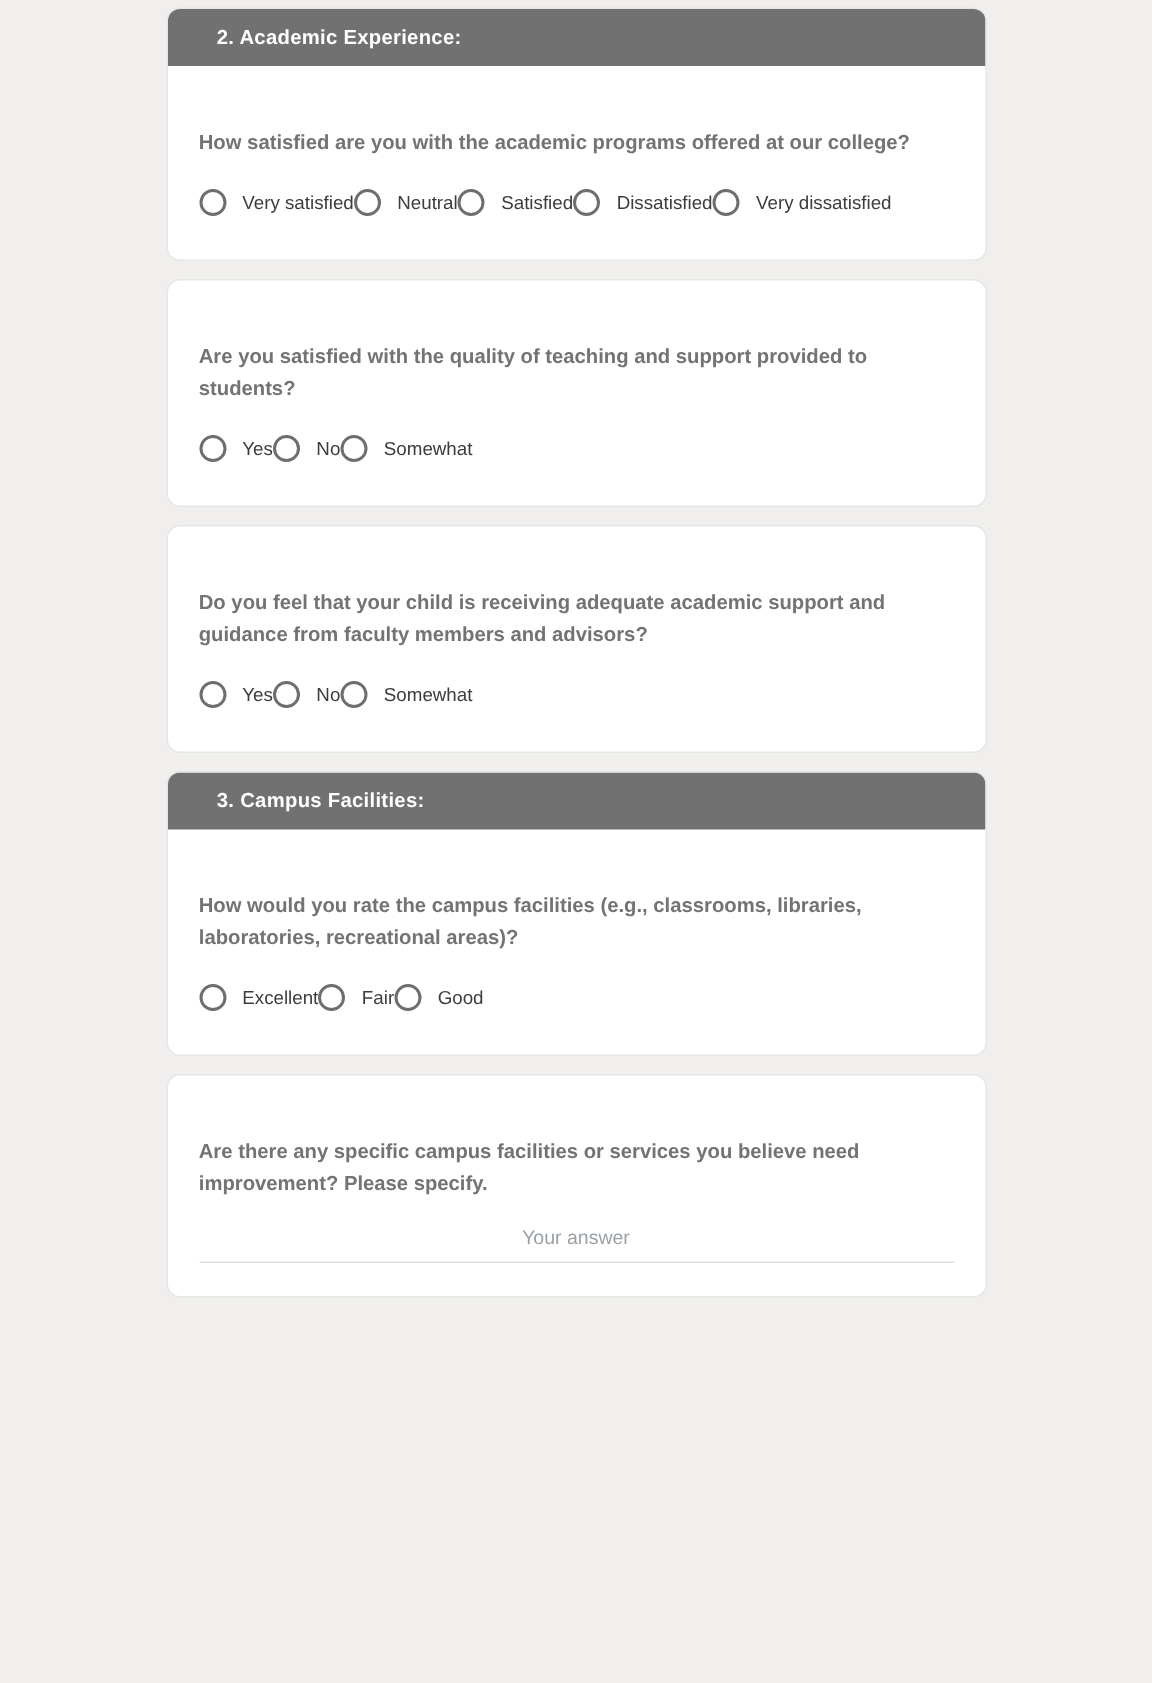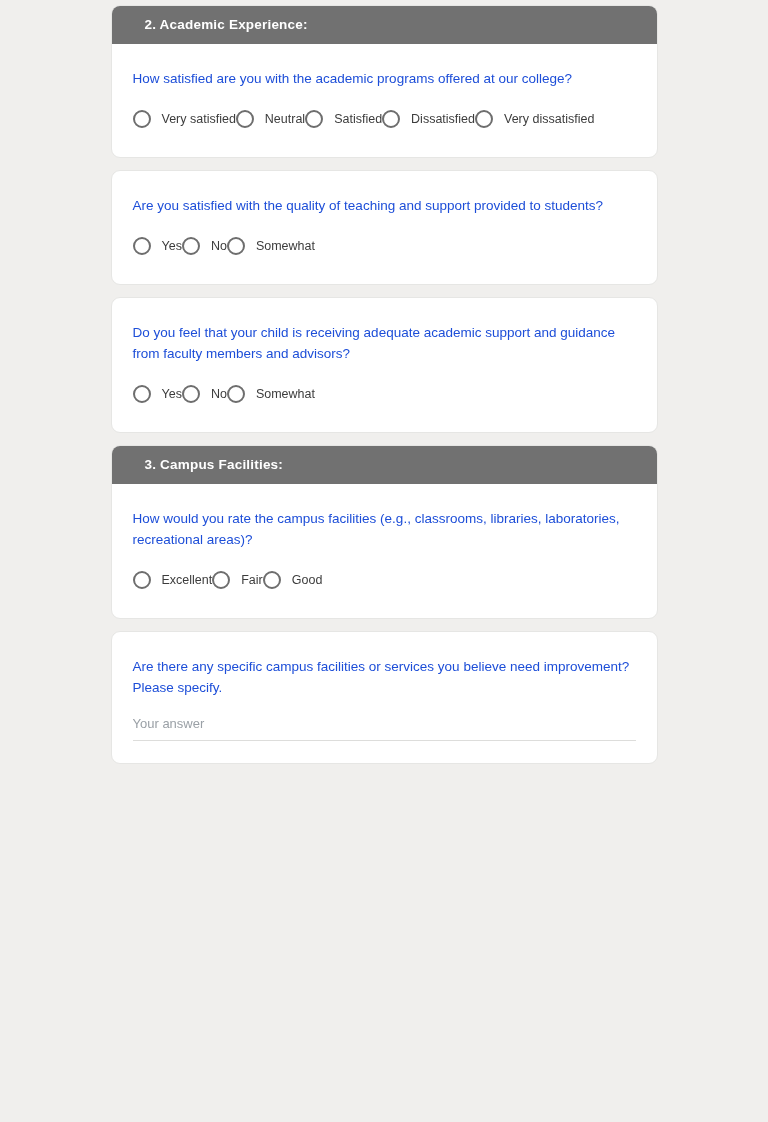--- a/index.html
+++ b/index.html
@@ -24,24 +24,24 @@
     background:#717171;
     color:#ffffff;
     font-size:13.5px;
     font-weight:bold;
     letter-spacing:.2px;
     padding:11px 33px 12px;
   }
   .card-body{padding:24px 21px 22px;}
   .question{
     font-size:13.5px;
-    font-weight:normal;
-    color:#1d4ed8;
+    font-weight:bold;
+    color:#737373;
     line-height:21px;
-    margin:0 0 14px 0;
+    margin:16px 0 14px 0;
   }
   .options{display:flex;flex-direction:row;}
   .option{
     display:flex;align-items:center;
     padding:7px 0;cursor:pointer;
   }
   .radio{
     width:14px;height:14px;
     border:2px solid #6e6e6e;
     border-radius:50%;
@@ -59,20 +59,21 @@
     box-sizing:border-box;
     border:none;
     border-bottom:1px solid #dddddb;
     background:transparent;
     font-family:"Liberation Sans",sans-serif;
     font-size:13px;
     color:#7f1d1d;
     padding:4px 0 9px;
     margin-top:8px;
     outline:none;
+    text-align:center;
   }
   .answer-input::placeholder{color:#9aa0a6;}
 </style>
 </head>
 <body>
 
 <div class="form-column">
 
   <div class="card">
     <div class="section-bar">2. Academic Experience:</div>

